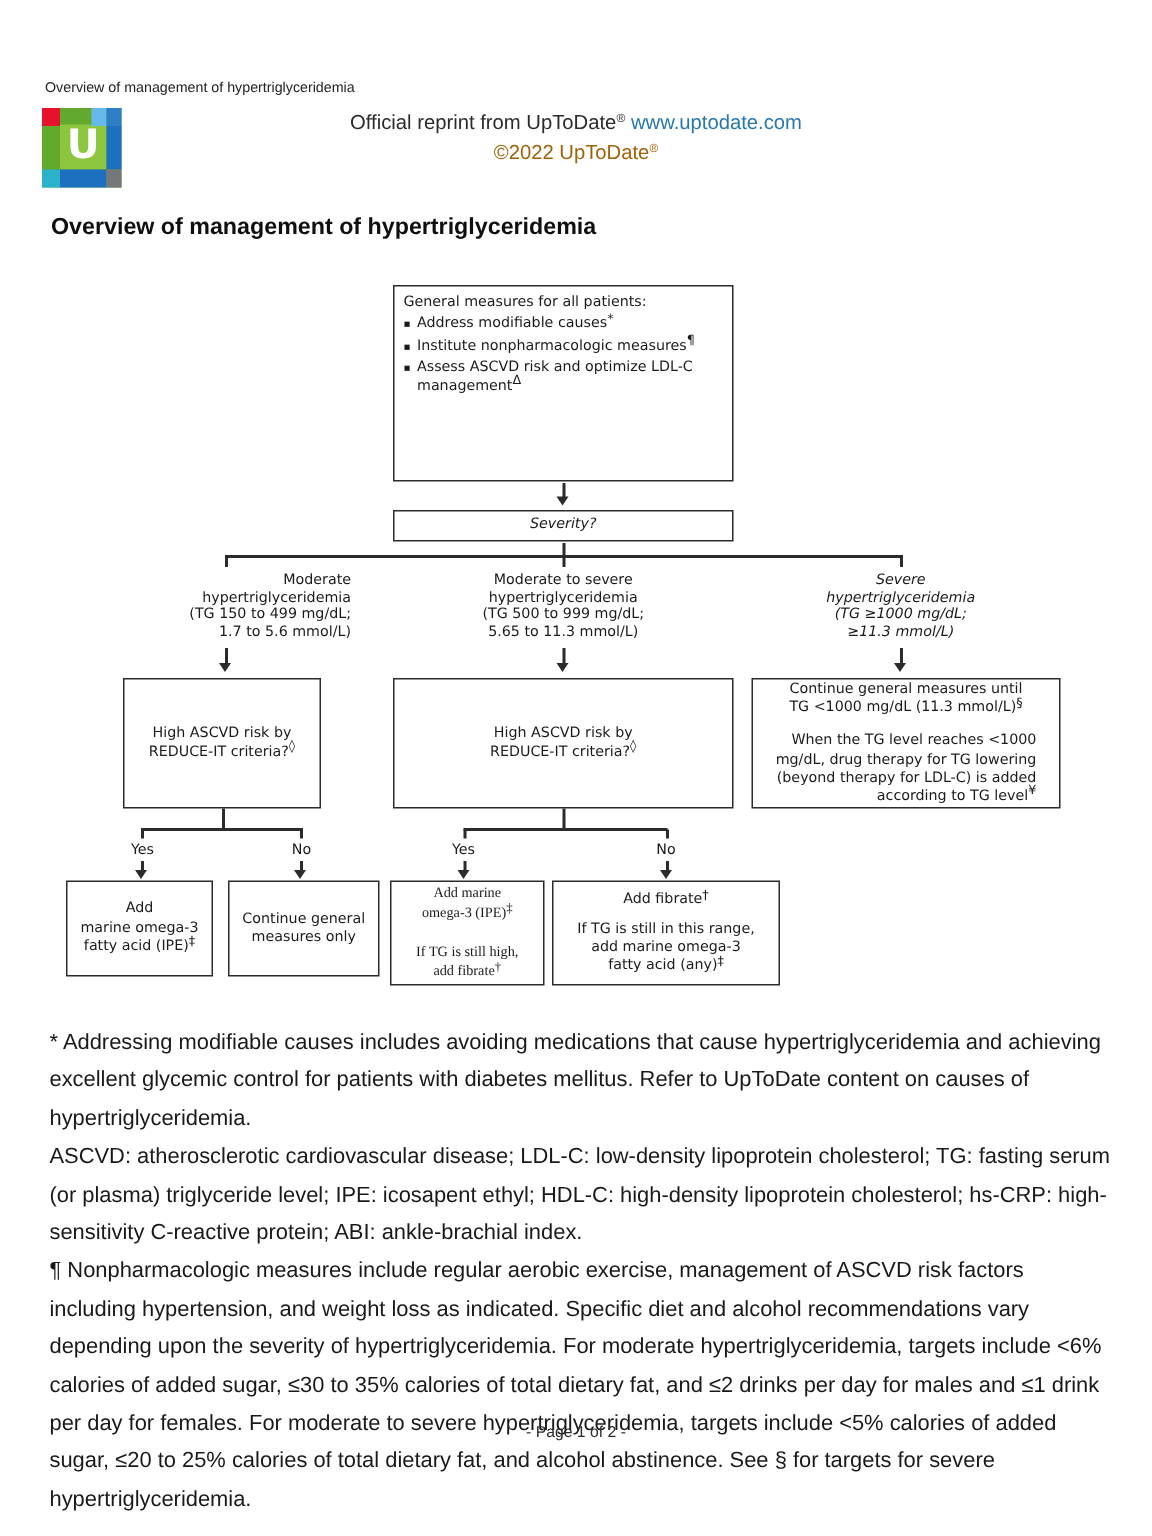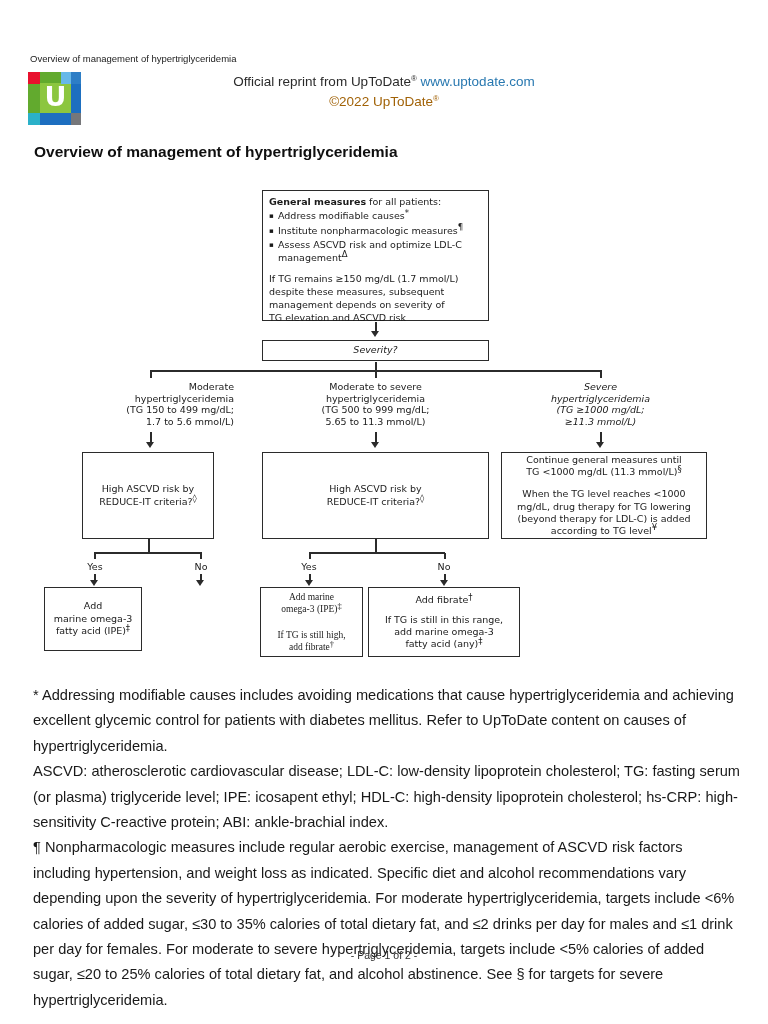--- a/index.html
+++ b/index.html
@@ -64,39 +64,35 @@
   <div class="abs copyright">
     <span>©2022 UpToDate</span><span class="reg">®</span>
   </div>
 
   <div class="abs main-title">Overview of management of hypertriglyceridemia</div>
 
   <div class="abs" id="flow">
 
     <div class="fbox" style="left:262px;top:5px;width:227px;height:131px;padding:5px 6px;line-height:12.8px;">
       <div>
-        <span style="font-weight:bold;">General measures</span><span> for all patients:</span>
+        <span style="font-weight:normal;">General measures</span><span> for all patients:</span>
       </div>
       <div class="bullet-row">
         <span class="bullet-marker">▪</span>
         <span class="pre"><span>Address modifiable causes</span><span class="s">*</span></span>
       </div>
       <div class="bullet-row">
         <span class="bullet-marker">▪</span>
         <span class="pre"><span>Institute nonpharmacologic measures</span><span class="s">¶</span></span>
       </div>
       <div class="bullet-row">
         <span class="bullet-marker">▪</span>
         <span class="pre"><span>Assess ASCVD risk and optimize LDL-C
 management</span><span class="s">Δ</span></span>
       </div>
-      <div class="pre" style="margin-top:9px;">If TG remains ≥150 mg/dL (1.7 mmol/L)
-despite these measures, subsequent
-management depends on severity of
-TG elevation and ASCVD risk</div>
     </div>
 
     <div class="vline" style="left:375px;top:137px;height:11px;"></div>
     <div class="ahead" style="left:371px;top:146px;"></div>
 
     <div class="fbox cbox" style="left:262px;top:155px;width:227px;height:21px;font-style:italic;">
       <span>Severity?</span>
     </div>
 
     <div class="vline" style="left:375px;top:177px;height:9px;"></div>
@@ -129,21 +125,21 @@
       <span class="pre"><span>High ASCVD risk by
 REDUCE-IT criteria?</span><span class="s">◊</span></span>
     </div>
     <div class="fbox cbox" style="left:262px;top:267px;width:227px;height:87px;">
       <span class="pre"><span>High ASCVD risk by
 REDUCE-IT criteria?</span><span class="s">◊</span></span>
     </div>
     <div class="fbox cbox" style="left:501px;top:267px;width:206px;height:87px;padding:4px 2px;line-height:12.2px;">
       <span class="pre"><span>Continue general measures until
 TG &lt;1000 mg/dL (11.3 mmol/L)</span><span class="s">§</span></span>
-      <span class="pre" style="margin-top:10px;"><span>When the TG level reaches &lt;1000
+      <span class="pre" style="margin-top:10px;text-align:right;"><span>When the TG level reaches &lt;1000
 mg/dL, drug therapy for TG lowering
 (beyond therapy for LDL-C) is added
 according to TG level</span><span class="s">¥</span></span>
     </div>
 
     <div class="vline" style="left:148px;top:354px;height:13px;"></div>
     <div class="hline" style="left:94px;top:367px;width:108px;"></div>
     <div class="vline" style="left:94px;top:368px;height:6px;"></div>
     <div class="vline" style="left:200px;top:368px;height:6px;"></div>
     <div class="yn" style="left:74px;top:376px;">Yes</div>
@@ -162,20 +158,24 @@
     <div class="vline" style="left:309px;top:389px;height:7px;"></div>
     <div class="ahead" style="left:305px;top:395px;"></div>
     <div class="vline" style="left:444px;top:389px;height:7px;"></div>
     <div class="ahead" style="left:440px;top:395px;"></div>
 
     <div class="fbox cbox" style="left:44px;top:402px;width:98px;height:64px;">
       <span class="pre"><span>Add
 marine omega-3
 fatty acid (IPE)</span><span class="s">‡</span></span>
     </div>
+    <div class="fbox cbox" style="left:152px;top:402px;width:101px;height:64px;">
+      <span class="pre"><span>Continue general
+measures only</span></span>
+    </div>
     <div class="fbox cbox" style="left:260px;top:402px;width:103px;height:70px;line-height:12px;font-family:Liberation Serif, serif;">
       <span class="pre"><span>Add marine
 omega-3 (IPE)</span><span class="s">‡</span></span>
       <span class="pre" style="margin-top:14px;"><span>If TG is still high,
 add fibrate</span><span class="s">†</span></span>
     </div>
     <div class="fbox cbox" style="left:368px;top:402px;width:152px;height:70px;line-height:12px;">
       <span class="pre"><span>Add fibrate</span><span class="s">†</span></span>
       <span class="pre" style="margin-top:8px;"><span>If TG is still in this range,
 add marine omega-3

